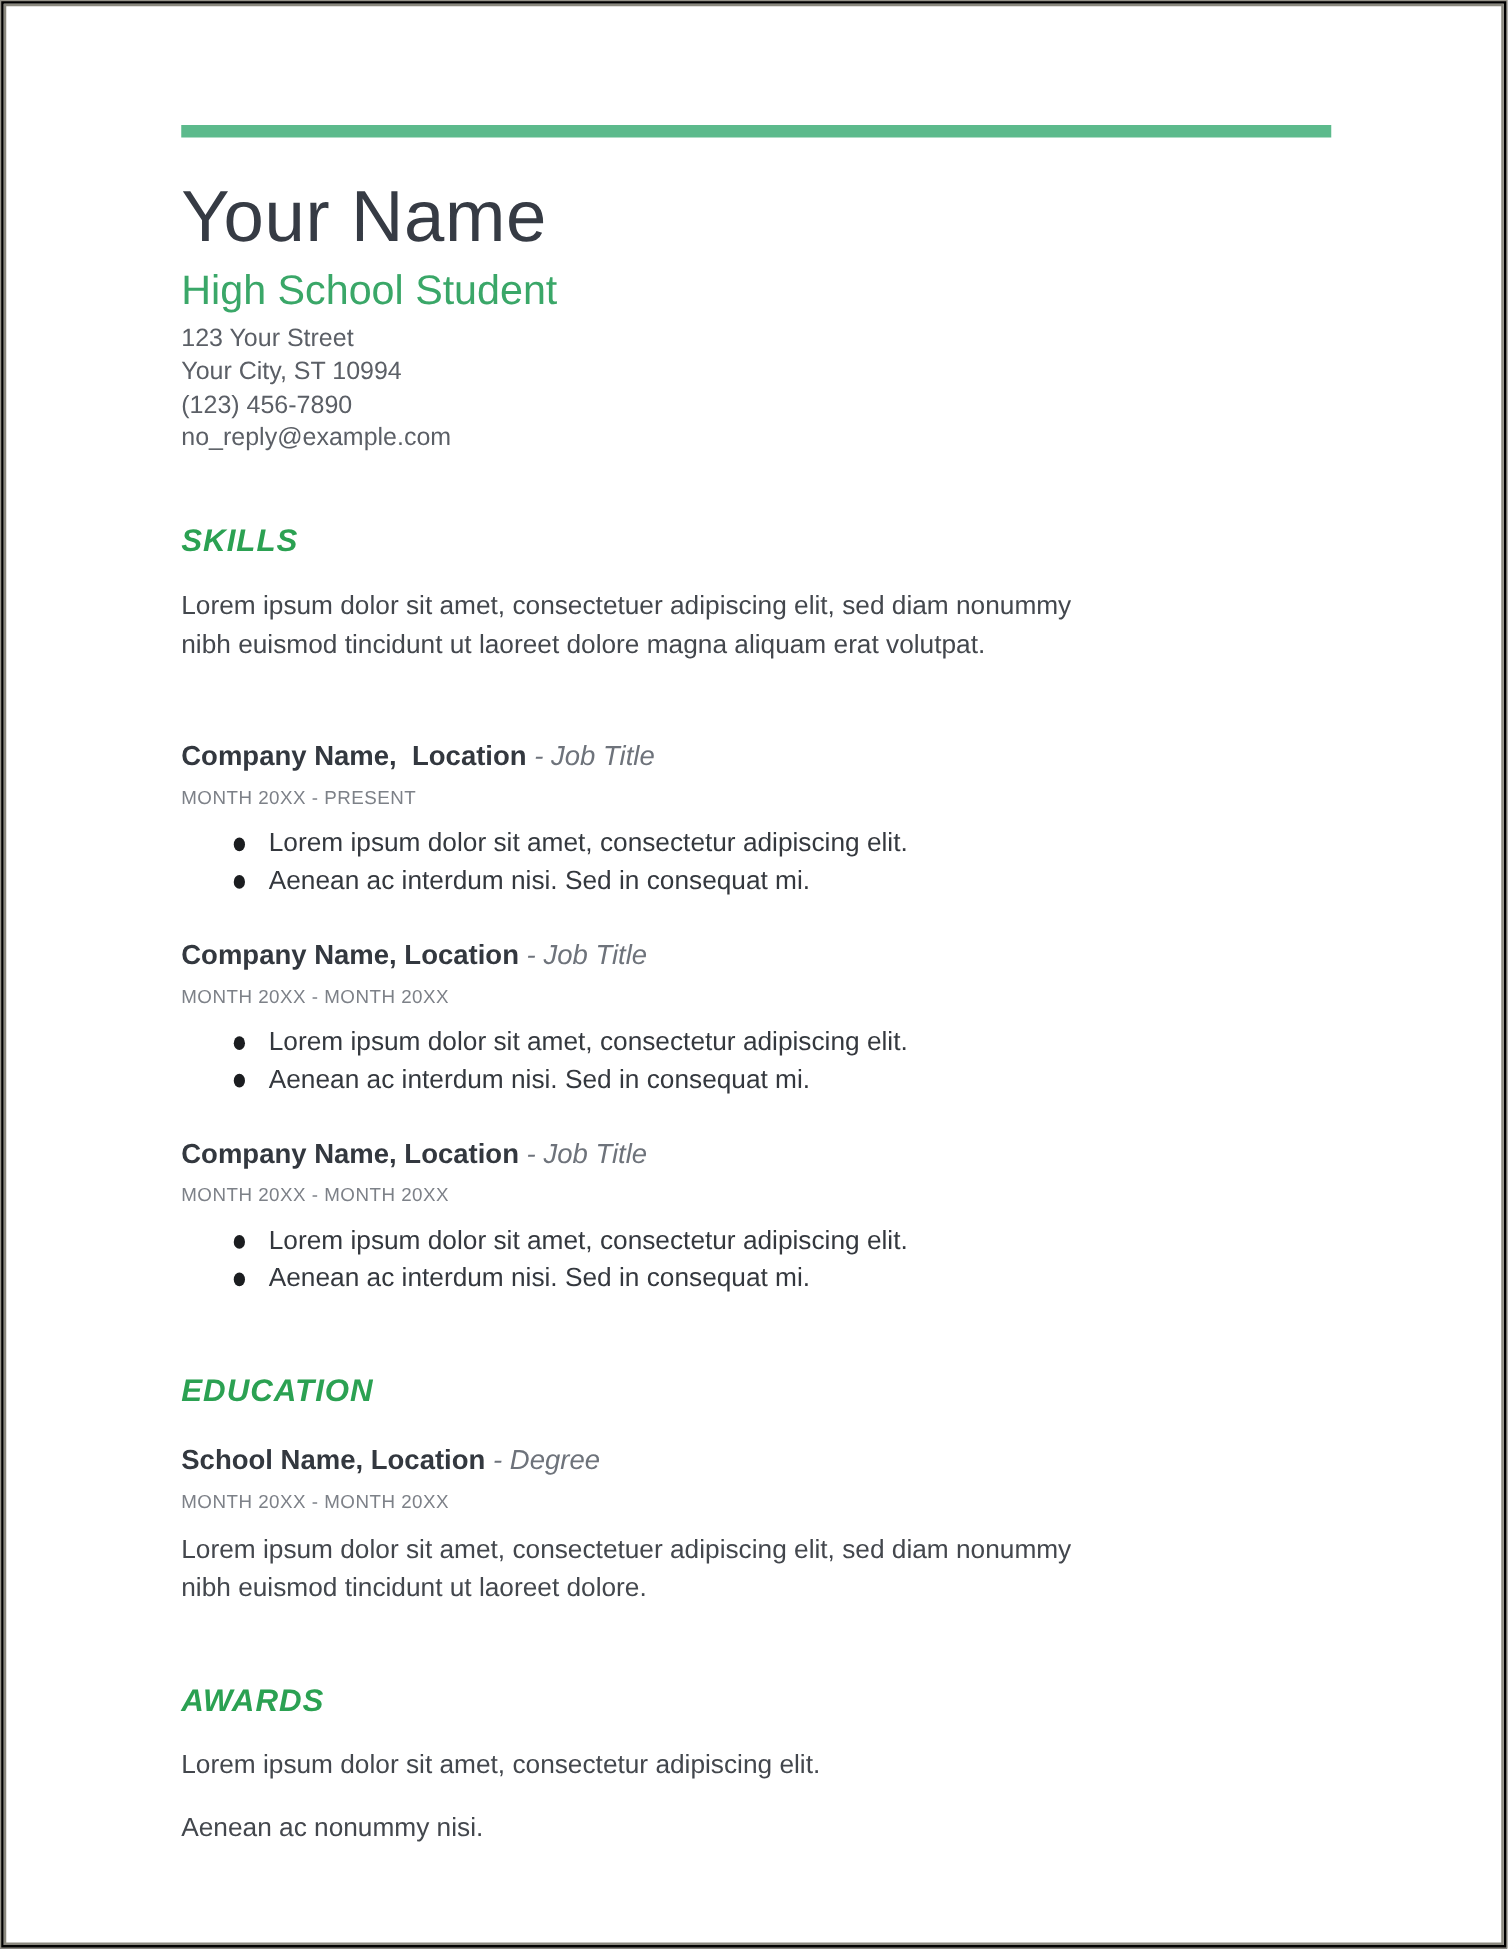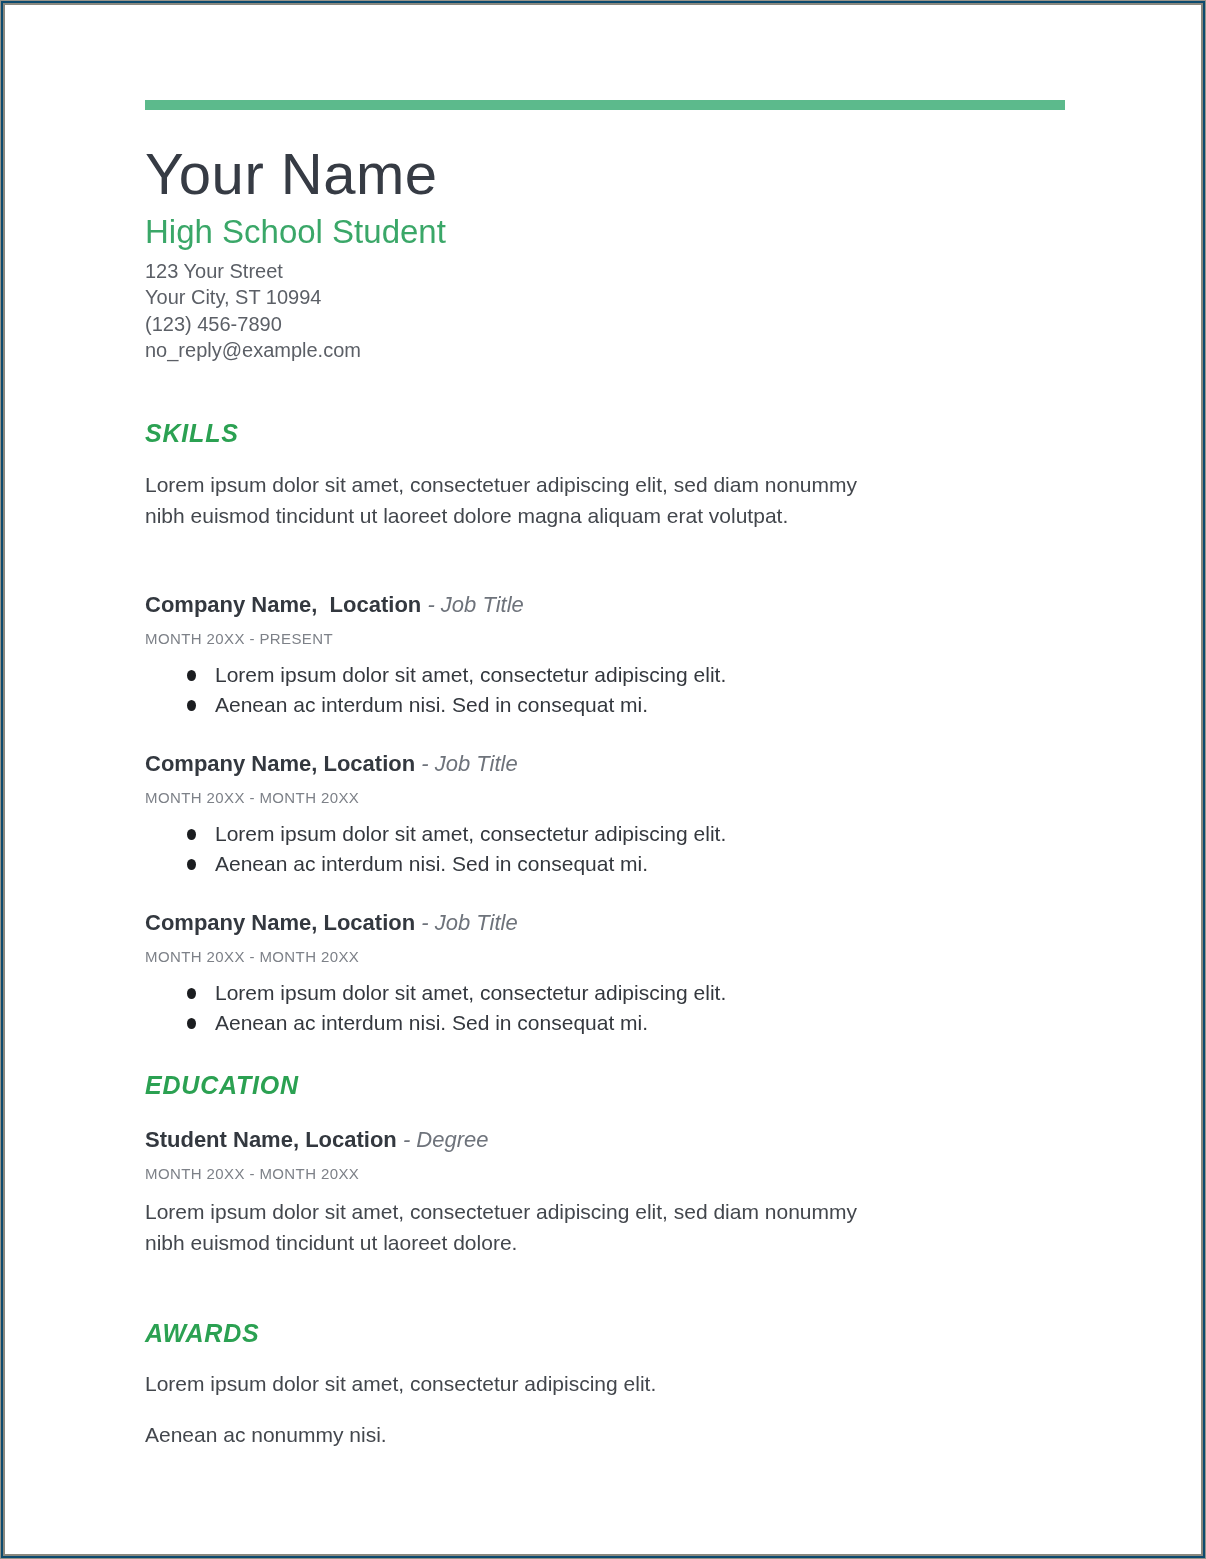--- a/index.html
+++ b/index.html
@@ -11,21 +11,21 @@
   html, body { margin: 0; padding: 0; background: #ffffff; }
   body {
     width: 1206px; height: 1559px;
     font-family: "Liberation Sans", sans-serif;
     -webkit-font-smoothing: antialiased;
   }
   .frame {
     width: 1206px; height: 1559px;
     border: 1px solid #97948a;
     padding: 2px;
-    background: #0c4a6e;
+    background: #000000;
   }
   .page {
     width: 100%; height: 100%;
     border: 2px solid #8a887e;
     background: #ffffff;
     padding: 0 136px 0 140px;
     overflow: hidden;
   }
   .accent-bar {
     margin-top: 95px;
@@ -57,21 +57,21 @@
   .section-heading {
     font-size: 25px;
     font-weight: 700;
     letter-spacing: 0.8px;
     color: var(--heading-green);
     line-height: 1.1;
     font-style: italic;
   }
   .mt-skills   { margin-top: 56px; }
   .mt-exp      { margin-top: 60px; }
-  .mt-edu      { margin-top: 34px; }
+  .mt-edu      { margin-top: 62px; }
   .mt-awards   { margin-top: 62px; }
   .body-text {
     margin-top: 22px;
     font-size: 21px;
     line-height: 31px;
     color: #43474d;
   }
   .entry { margin-top: 26px; }
   .entry + .entry { margin-top: 30px; }
   .entry-title-line {
@@ -175,21 +175,21 @@
         <ul class="bullets">
           <li><span class="dot"></span><span>Lorem ipsum dolor sit amet, consectetur adipiscing elit.</span></li>
           <li><span class="dot"></span><span>Aenean ac interdum nisi. Sed in consequat mi.</span></li>
         </ul>
       </div>
     </div>
 
     <div class="section mt-edu">
       <div class="section-heading">EDUCATION</div>
       <div class="entry">
-        <div class="entry-title-line"><span class="entry-company">Student Name, Location</span><span> </span><span class="entry-jobtitle">- Degree</span></div>
+        <div class="entry-title-line"><span class="entry-company">School Name, Location</span><span> </span><span class="entry-jobtitle">- Degree</span></div>
         <div class="entry-dates">MONTH 20XX - MONTH 20XX</div>
         <div class="body-text edu-body">
           <div>Lorem ipsum dolor sit amet, consectetuer adipiscing elit, sed diam nonummy</div>
           <div>nibh euismod tincidunt ut laoreet dolore.</div>
         </div>
       </div>
     </div>
 
     <div class="section mt-awards">
       <div class="section-heading">AWARDS</div>

